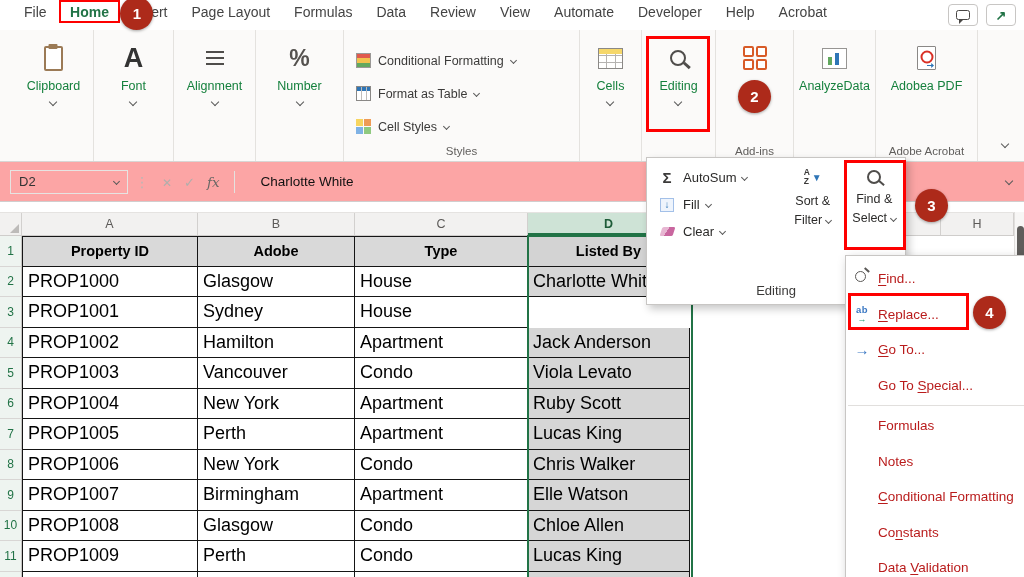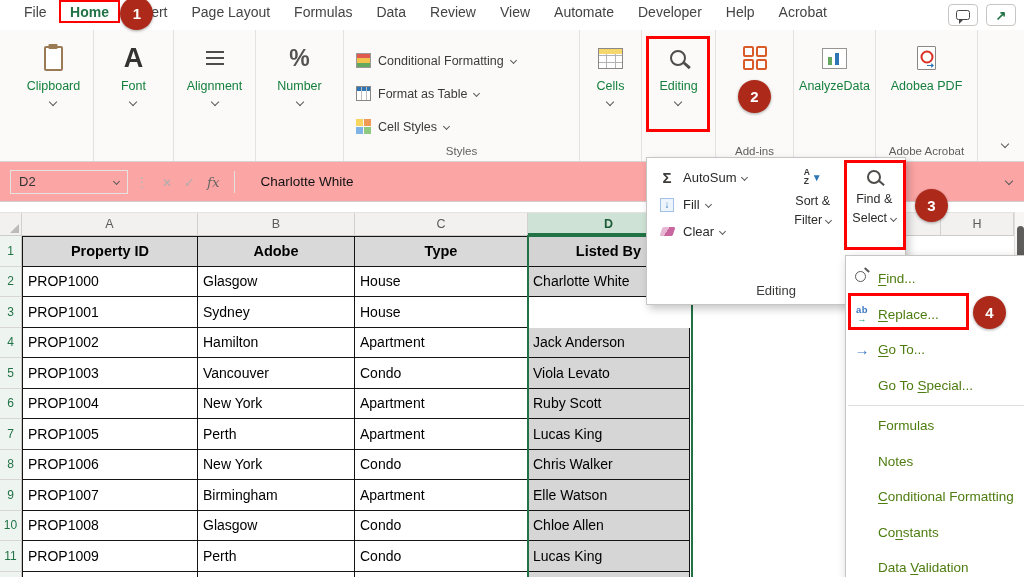--- a/index.html
+++ b/index.html
@@ -87,21 +87,21 @@
   .ch{display:flex;align-items:center;justify-content:center;font-size:12.5px;color:#5c5a58;border-right:1px solid #d2d0ce;height:100%;}
   .corner{width:22px;position:relative;}
   .corner::after{content:"";position:absolute;right:2px;bottom:2px;border-left:9px solid transparent;border-bottom:9px solid #bdbbb9;}
   .cA{width:176px}.cB{width:157px}.cC{width:173px}.cD{width:162px}
   .selhead{background:#CEE3D6;color:#1e5c38;font-weight:700;box-shadow:inset 0 -2px 0 #217346;}
   .ch-fill{flex:1;position:relative;border-right:none;}
   .ch-h{position:absolute;left:250px;width:74px;top:0;bottom:0;border-left:1px solid #d2d0ce;border-right:1px solid #d2d0ce;}
   .grid{position:absolute;top:34px;left:0;}
   .grow{display:flex;height:30.5px;}
   .rh{width:22px;background:#EEF4F0;color:#217346;font-size:12px;display:flex;align-items:center;justify-content:center;border-bottom:1px solid #d8d6d4;border-right:1px solid #c8c6c4;}
-  .cell{display:flex;align-items:center;padding:0 5px;font-size:14px;color:#000;background:#fff;border-right:1.5px solid #151515;border-bottom:1.5px solid #151515;white-space:nowrap;overflow:hidden;}
+  .cell{display:flex;align-items:center;padding:0 5px;font-size:18px;color:#000;background:#fff;border-right:1.5px solid #151515;border-bottom:1.5px solid #151515;white-space:nowrap;overflow:hidden;}
   .cell.first{border-left:1.5px solid #151515;}
   .thead .cell{border-top:1.5px solid #151515;}
   .hc{font-weight:700;justify-content:center;background:#D9D9D9;font-size:14.5px;}
   .cell.sel{background:#D6D6D6;}
   .hc.sel{background:#D3D3D3;}
   .sel-outline{position:absolute;left:527px;top:33px;width:166px;height:342px;border:2px solid #217346;border-bottom:none;pointer-events:none;z-index:4;}
   .vscroll{position:absolute;left:1014px;top:10px;width:10px;height:365px;background:#F7F6F5;border-left:1px solid #e1dfdd;}
   .vthumb{position:absolute;left:1.5px;width:7px;top:14px;height:34px;background:#5f5d5b;border-radius:3.5px;}
 
   
@@ -125,21 +125,21 @@
   .mag-md::after{content:"";position:absolute;width:7px;height:2px;background:#4f4d4b;right:-6px;bottom:-2px;transform:rotate(42deg);}
   .big-l2{display:flex;align-items:center;gap:4px;}
   .ep-footer{position:absolute;bottom:6px;left:0;right:0;text-align:center;font-size:13px;color:#3b3a39;}
   .frame-findselect{left:197px;top:2px;width:62px;height:90px;}
   .c3{left:268px;top:31px;}
 
   
   .submenu{position:absolute;left:845px;top:255px;width:205px;padding:5px 0 10px;background:#fff;border:1px solid #c8c6c4;box-shadow:3px 4px 10px rgba(0,0,0,.25);z-index:25;}
   .smi{display:flex;align-items:center;height:35.5px;}
   .smi-icon{width:32px;display:flex;align-items:center;justify-content:center;flex-shrink:0;}
-  .smi-label{font-size:13.5px;color:#4d7c0f;white-space:nowrap;}
+  .smi-label{font-size:13.5px;color:#b91c1c;white-space:nowrap;}
   .accel{text-decoration:underline;text-underline-offset:2px;}
   .smi-sep{height:1px;background:#e1dfdd;margin:2px 2px;}
   .icon-find{position:relative;}
   .icon-find::before{content:"";display:block;width:9px;height:9px;border:1.8px solid #5a5856;border-radius:50%;margin:-4px 4px 0 0;}
   .icon-find::after{content:"";position:absolute;width:6px;height:1.8px;background:#5a5856;transform:rotate(42deg);right:8px;bottom:11px;}
   .icon-replace{display:flex;flex-direction:column;align-items:center;line-height:8px;}
   .icon-replace::before{content:"ab";font-size:9.5px;font-weight:700;color:#3b78c3;letter-spacing:.5px;}
   .icon-replace::after{content:"→";font-size:9px;color:#1b9e77;margin-top:1px;}
   .icon-goto::before{content:"→";font-size:15px;font-weight:700;color:#3b78c3;}
   .frame-replace{left:2px;top:37px;width:121px;height:37px;}

